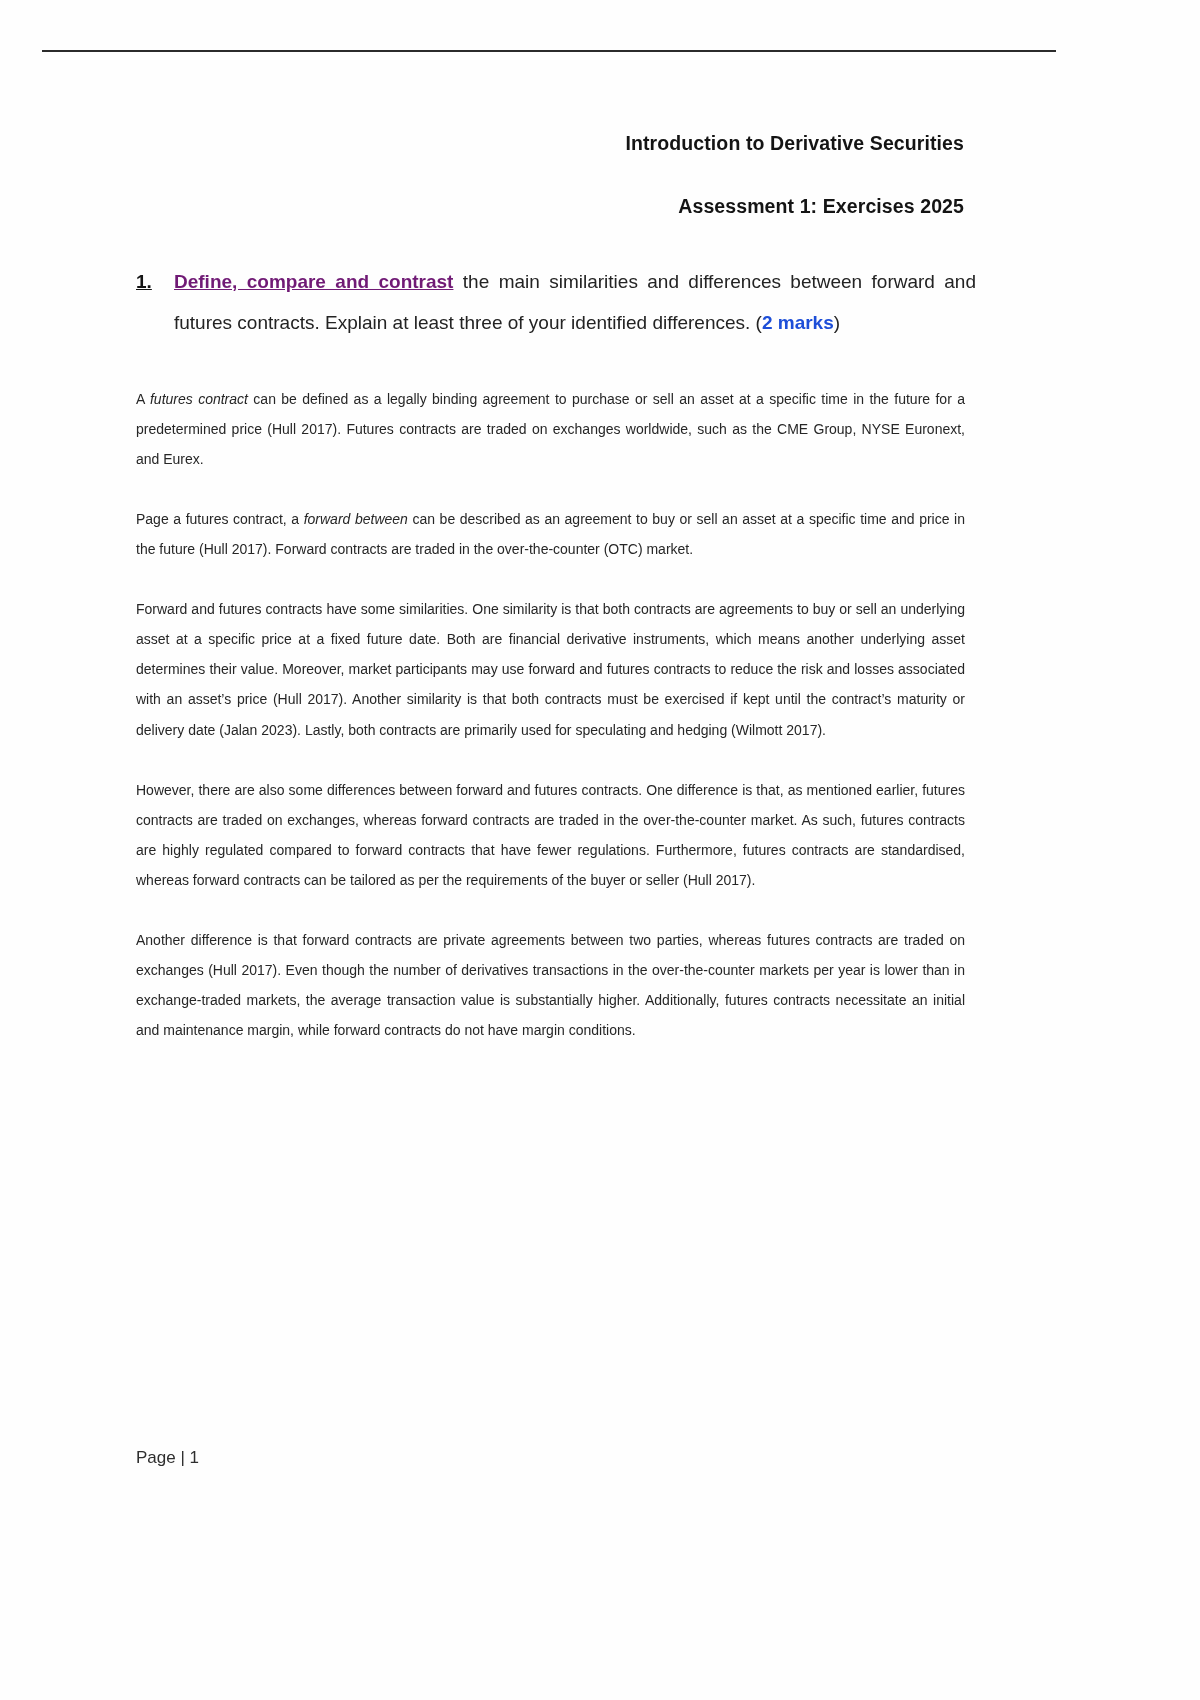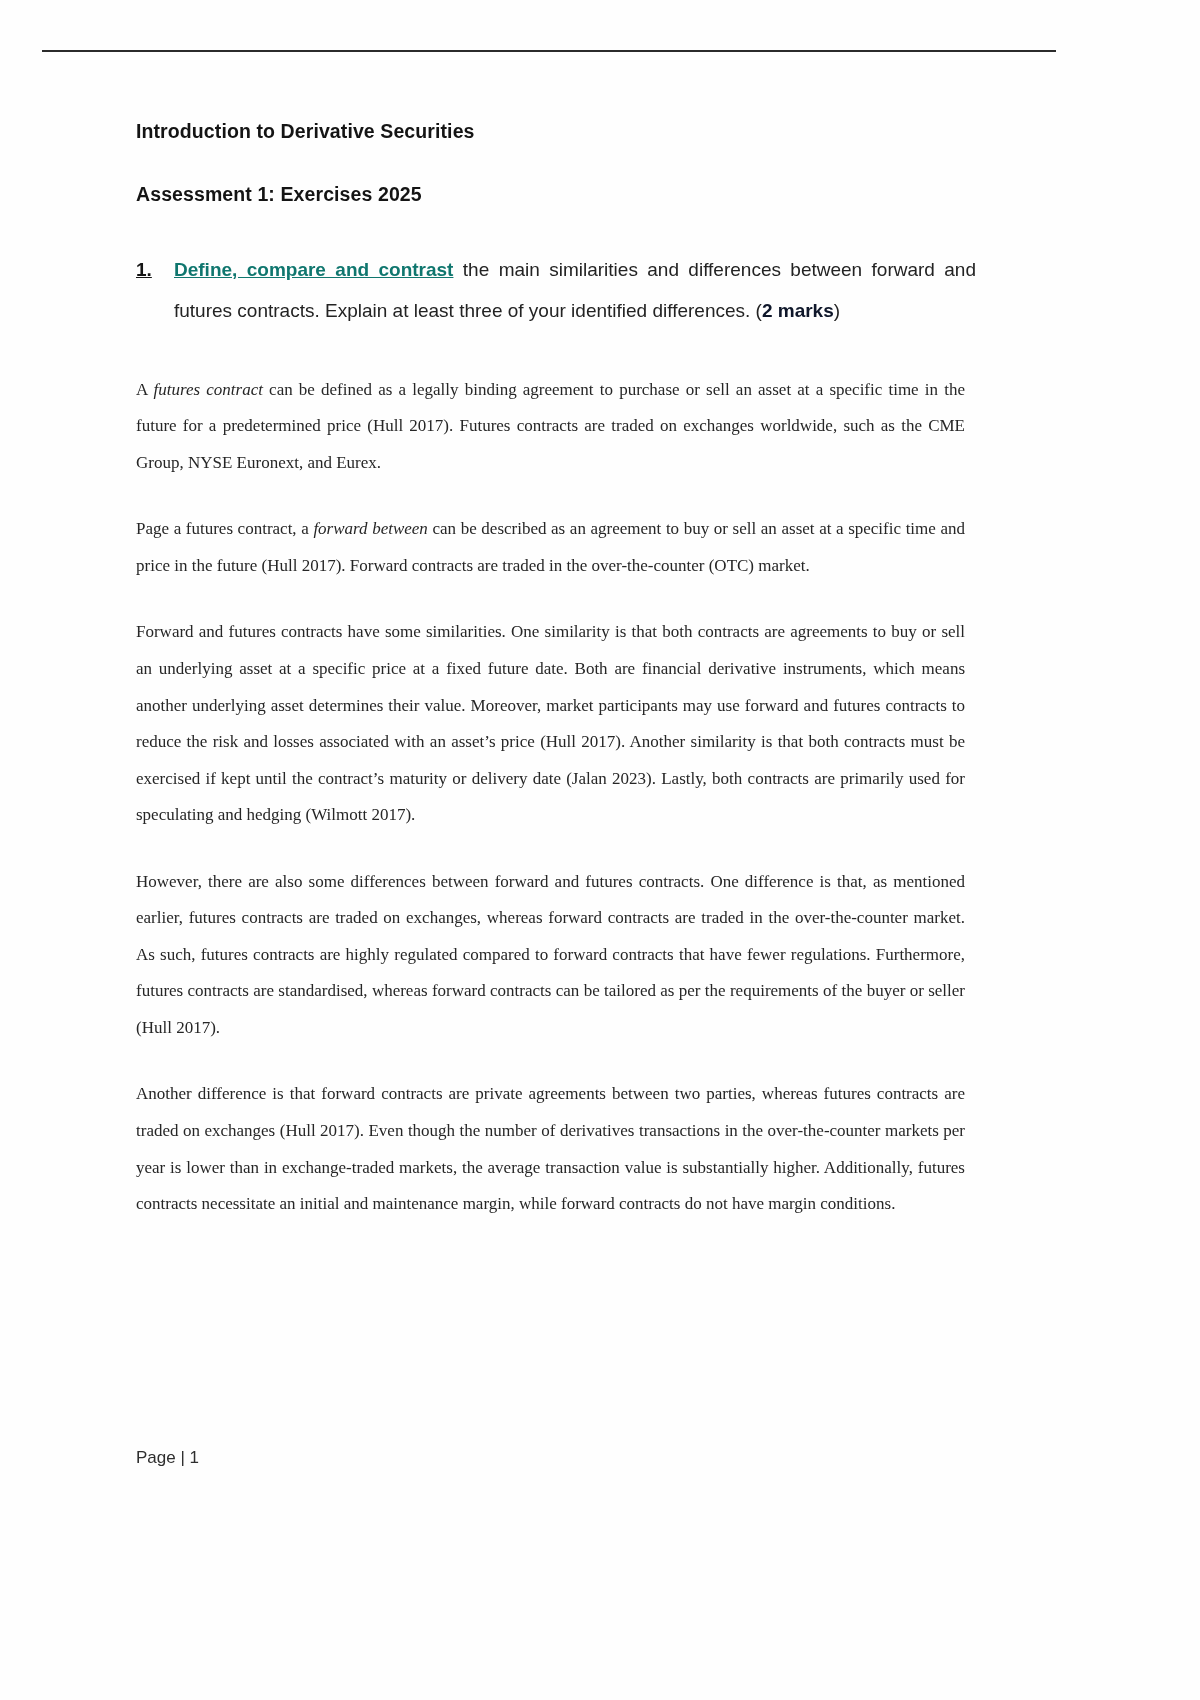--- a/index.html
+++ b/index.html
@@ -39,26 +39,26 @@
 
   .content {
     position: absolute;
     left: 136px;
     top: 120px;
     width: 840px;
   }
 
   .doc-title,
   .doc-subtitle {
-    text-align: left;
+    text-align: right;
     font-weight: bold;
     font-size: 19.5px;
     letter-spacing: 0.1px;
     color: #141414;
-    margin: 0;
+    margin: 12px;
   }
   .doc-title { margin-bottom: 40px; }
   .doc-subtitle { margin-bottom: 44px; }
 
   
   .question-item {
     display: flex;
     align-items: flex-start;
     margin-bottom: 40px;
   }
@@ -74,35 +74,34 @@
   .question-body {
     flex: 1 1 auto;
     font-size: 19px;
     line-height: 2.15;
     text-align: justify;
     color: #232323;
   }
   .question-body .lead {
     font-weight: bold;
     text-decoration: underline;
-    color: #0f766e;
+    color: #701a75;
   }
   .question-body .marks {
     font-weight: bold;
-    color: #0f172a;
+    color: #1d4ed8;
   }
 
   
   .para {
-    font-size: 17px;
+    font-size: 14px;
     line-height: 2.15;
     text-align: justify;
     color: #262626;
     margin: 0 11px 30px 0;
-    font-family: Liberation Serif, serif;
   }
   .para:last-of-type { margin-bottom: 0; }
   .para em { font-style: italic; }
 
   
   .footer {
     position: absolute;
     left: 136px;
     top: 1448px;
     width: 840px;

